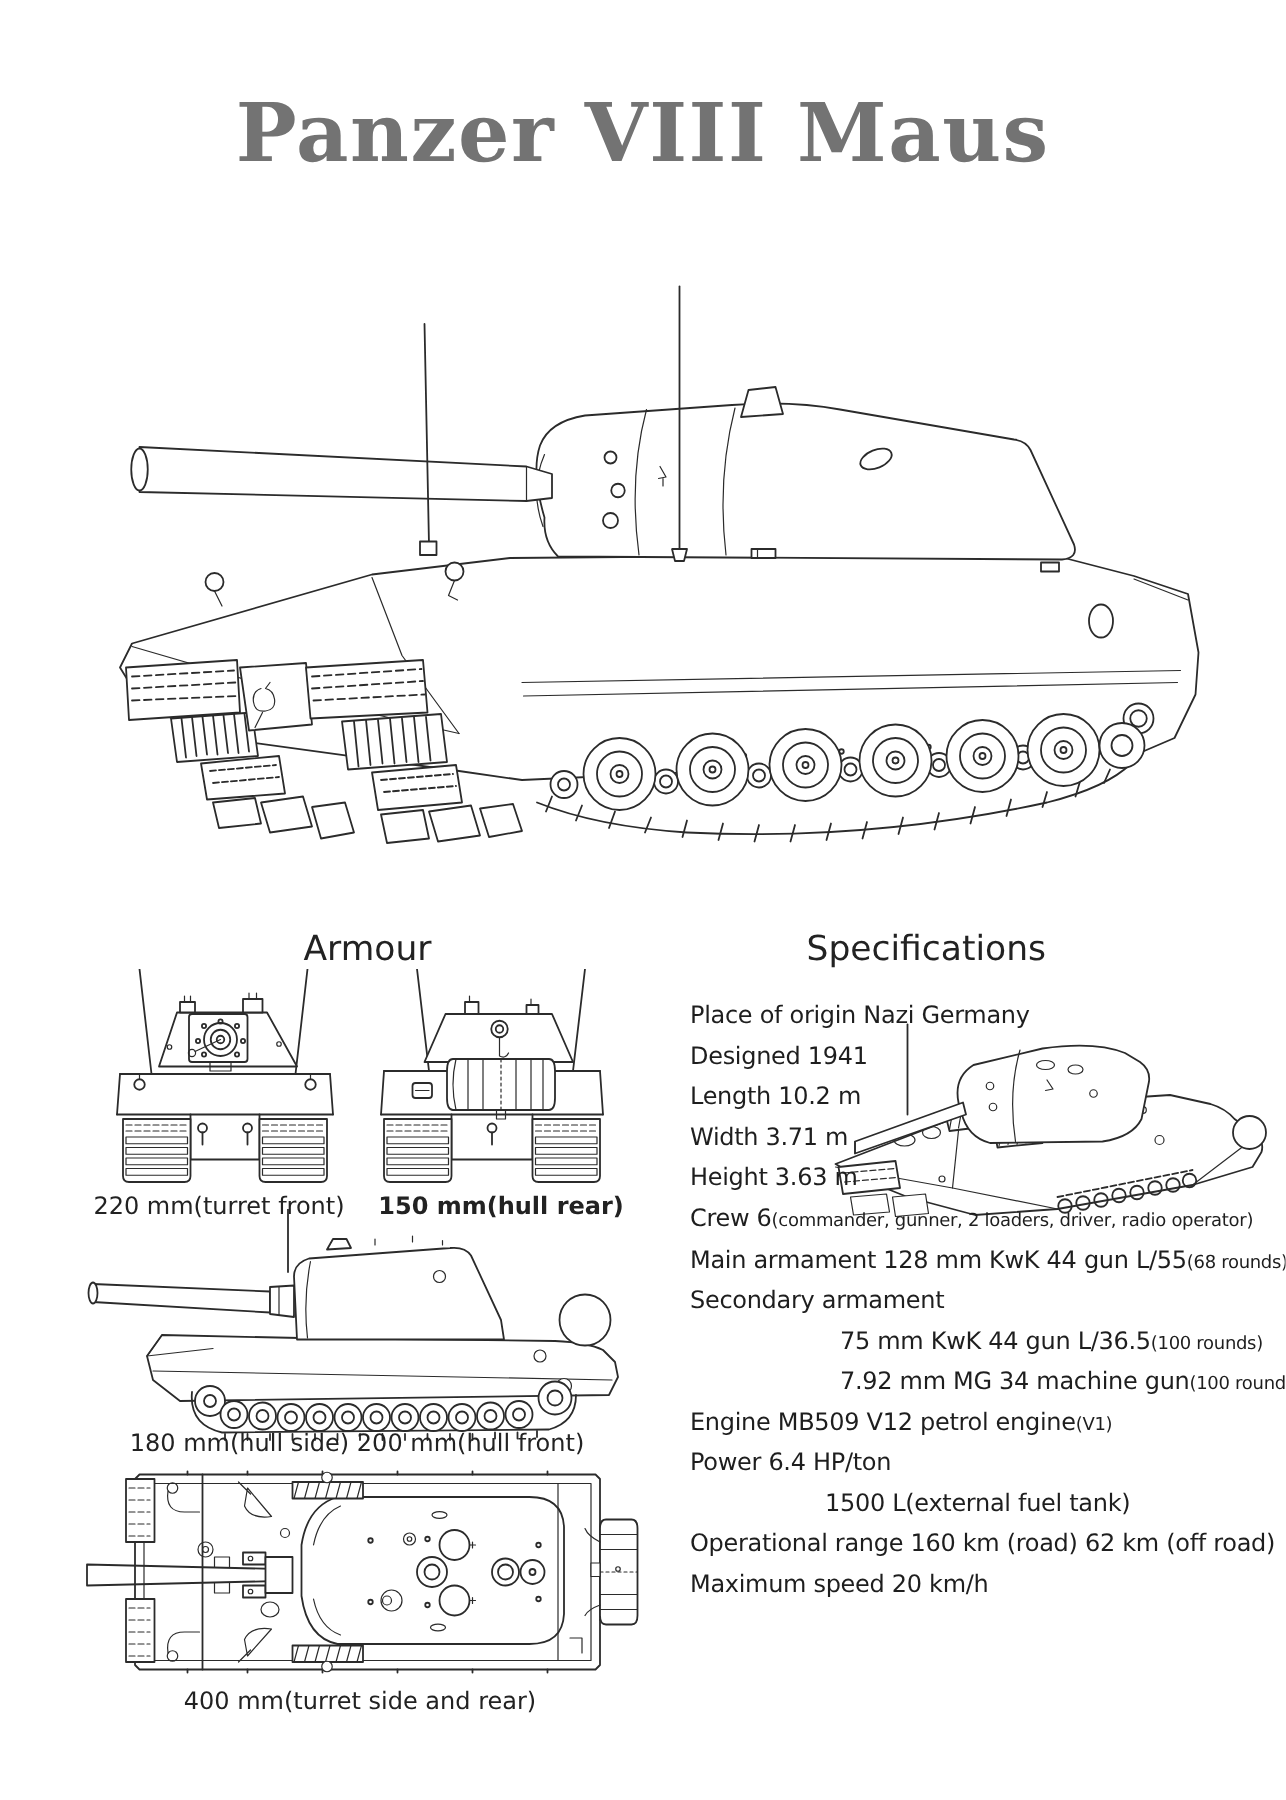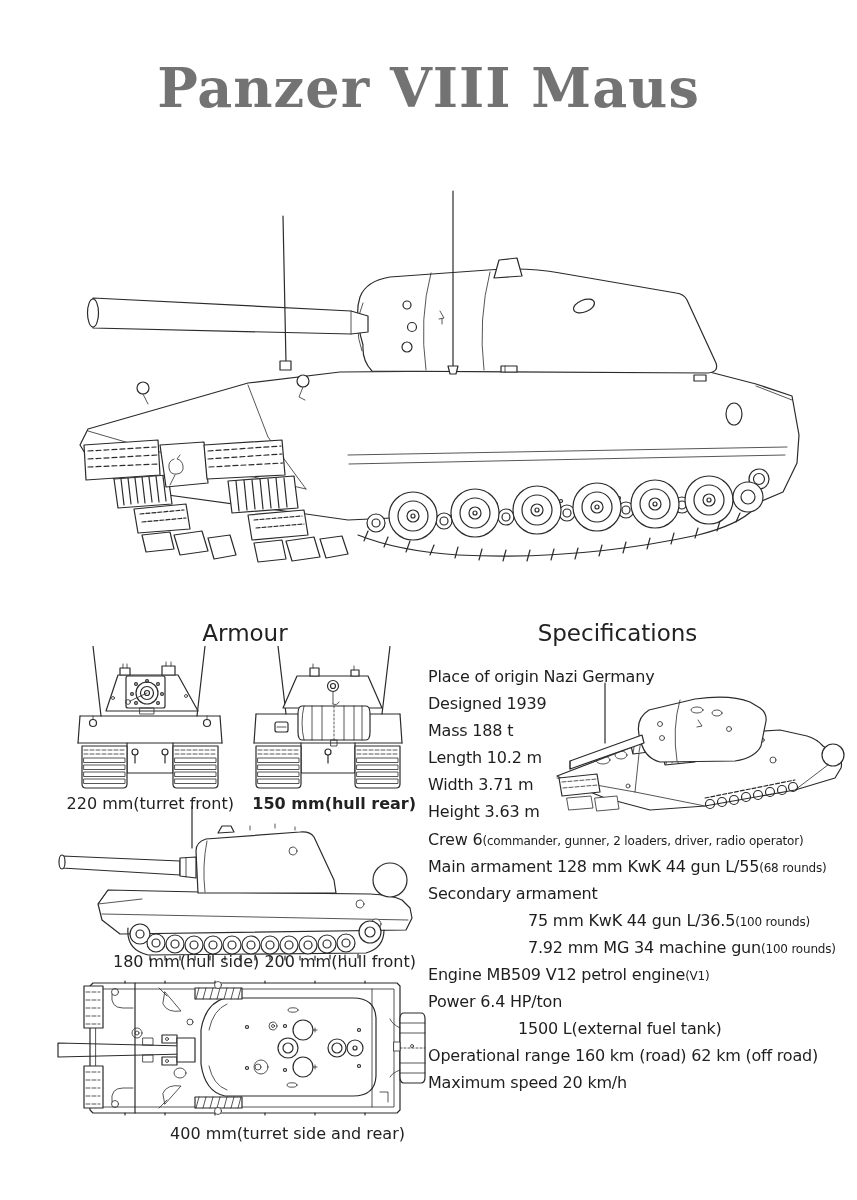--- a/index.html
+++ b/index.html
@@ -7,23 +7,23 @@
     width:857px; height:1200px; position:relative; background:#ffffff;
     font-family:"DejaVu Sans", sans-serif; color:#1e1e1e; overflow:hidden;
   }
   .abs { position:absolute; }
   .title {
     top:56px; left:0; width:857px; text-align:center;
     font-family:"DejaVu Serif", serif; font-weight:bold; font-size:54px;
     letter-spacing:1px; color:#737373;
   }
   .sec-heading { font-size:23px; text-align:center; color:#222; }
-  .arm-label { font-size:16px; text-align:right; white-space:nowrap; color:#222; }
+  .arm-label { font-size:16px; text-align:center; white-space:nowrap; color:#222; }
   .specs { top:663px; left:428px; width:428px; }
-  .spec-line { height:27.1px; line-height:27.1px; white-space:nowrap; font-size:16px; letter-spacing:-0.2px; }
+  .spec-line { height:27.1px; line-height:27.1px; white-space:nowrap; font-size:16px; letter-spacing:-0.2px;margin-left:32px; }
   .spec-line .small { font-size:12px; }
   .ind1 { padding-left:100px; }
   .ind2 { padding-left:52px; }
   .ind3 { padding-left:90px; }
   svg { display:block; }
   svg * { fill:none; stroke:#2b2b2b; stroke-width:1.2; stroke-linecap:round; stroke-linejoin:round; }
   svg .wf { fill:#ffffff; }
   svg .thin { stroke-width:0.8; }
   svg .d53 { stroke-dasharray:5 3; }
   svg .d42 { stroke-dasharray:4 2; }
@@ -508,22 +508,21 @@
   <path class="thin" d="M153,62 l4,6 l-5,1"></path>
   <circle cx="184" cy="71" r="2.5" class="thin"></circle>
 
   <polygon class="wf" points="25,103 97,77 99,85 25,111"></polygon>
   <path class="thin" d="M25,103 L25,111"></path>
 </svg>
 </div>
 
 <div class="abs specs">
   <div class="spec-line"><span>Place of origin Nazi Germany</span><span class="small"></span></div>
-  <div class="spec-line"><span>Designed 1939</span><span class="small"></span></div>
-  <div class="spec-line"><span>Mass 188 t</span><span class="small"></span></div>
+  <div class="spec-line"><span>Designed 1941</span><span class="small"></span></div>
   <div class="spec-line"><span>Length 10.2 m</span><span class="small"></span></div>
   <div class="spec-line"><span>Width 3.71 m</span><span class="small"></span></div>
   <div class="spec-line"><span>Height 3.63 m</span><span class="small"></span></div>
   <div class="spec-line"><span>Crew 6</span><span class="small">(commander, gunner, 2 loaders, driver, radio operator)</span></div>
   <div class="spec-line"><span>Main armament 128 mm KwK 44 gun L/55</span><span class="small">(68 rounds)</span></div>
   <div class="spec-line"><span>Secondary armament</span><span class="small"></span></div>
   <div class="spec-line ind1"><span>75 mm KwK 44 gun L/36.5</span><span class="small">(100 rounds)</span></div>
   <div class="spec-line ind1"><span>7.92 mm MG 34 machine gun</span><span class="small">(100 rounds)</span></div>
   <div class="spec-line"><span>Engine MB509 V12 petrol engine</span><span class="small">(V1)</span></div>
   <div class="spec-line"><span>Power 6.4 HP/ton</span><span class="small"></span></div>

